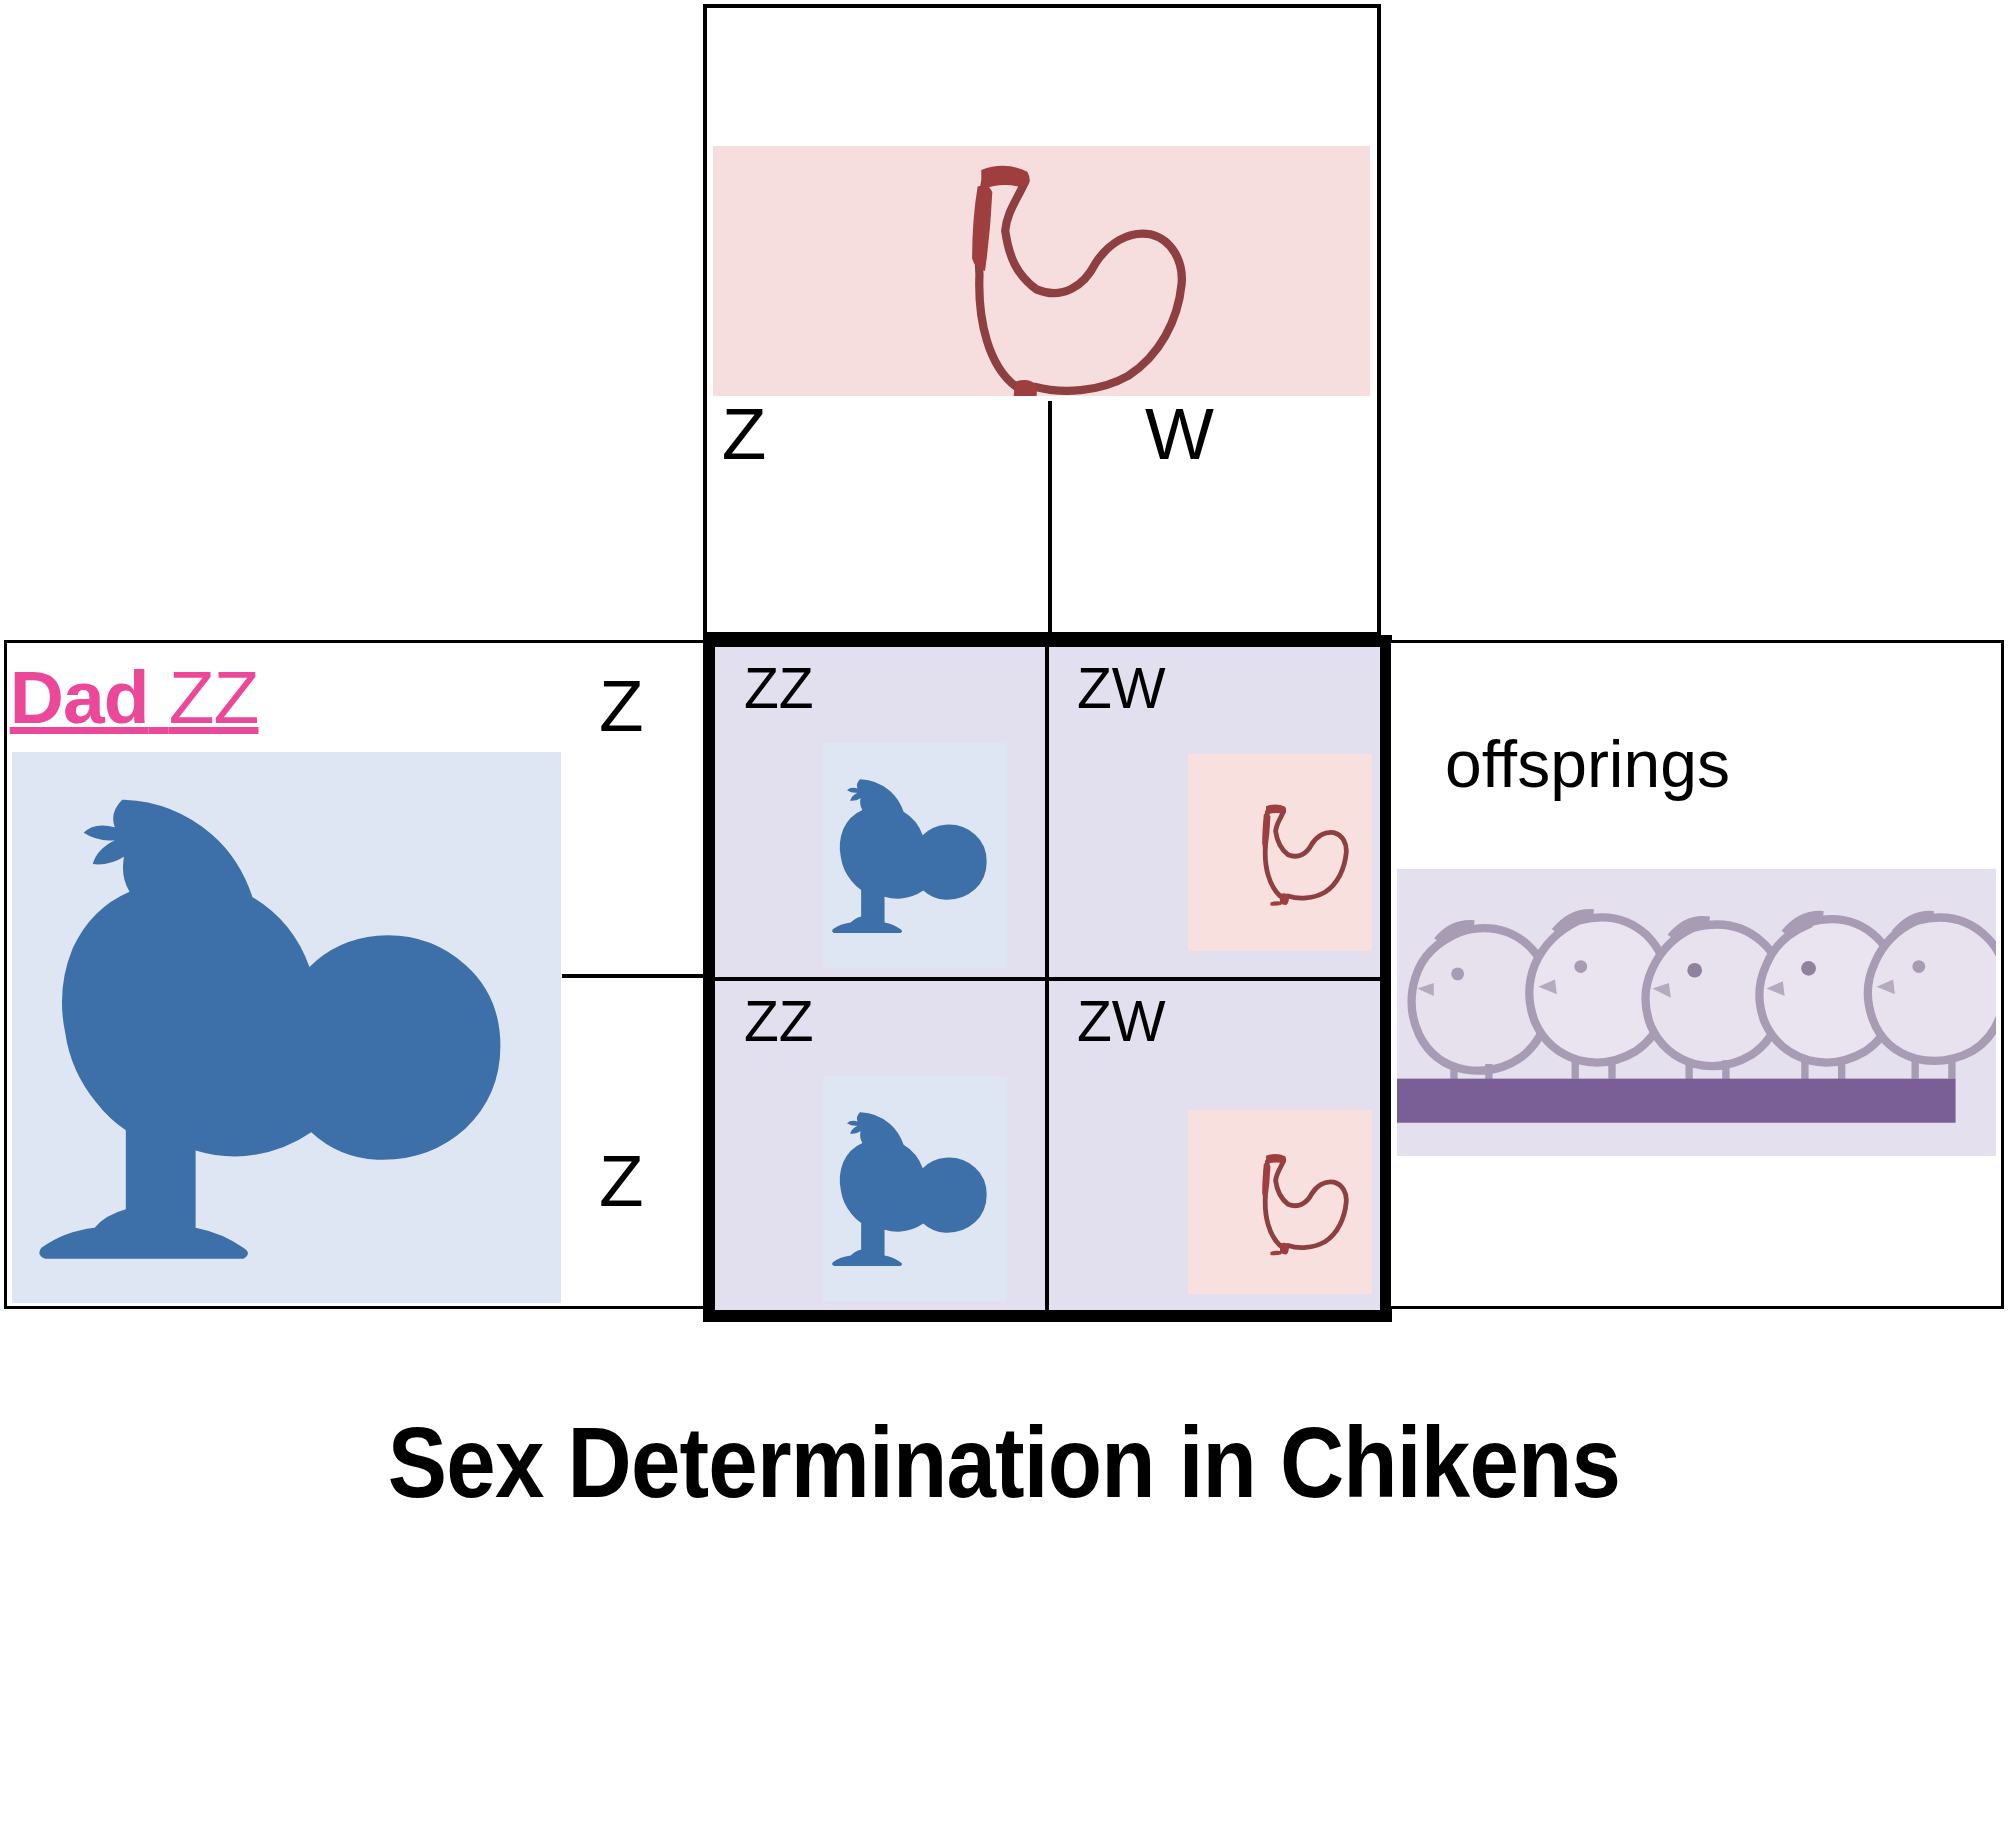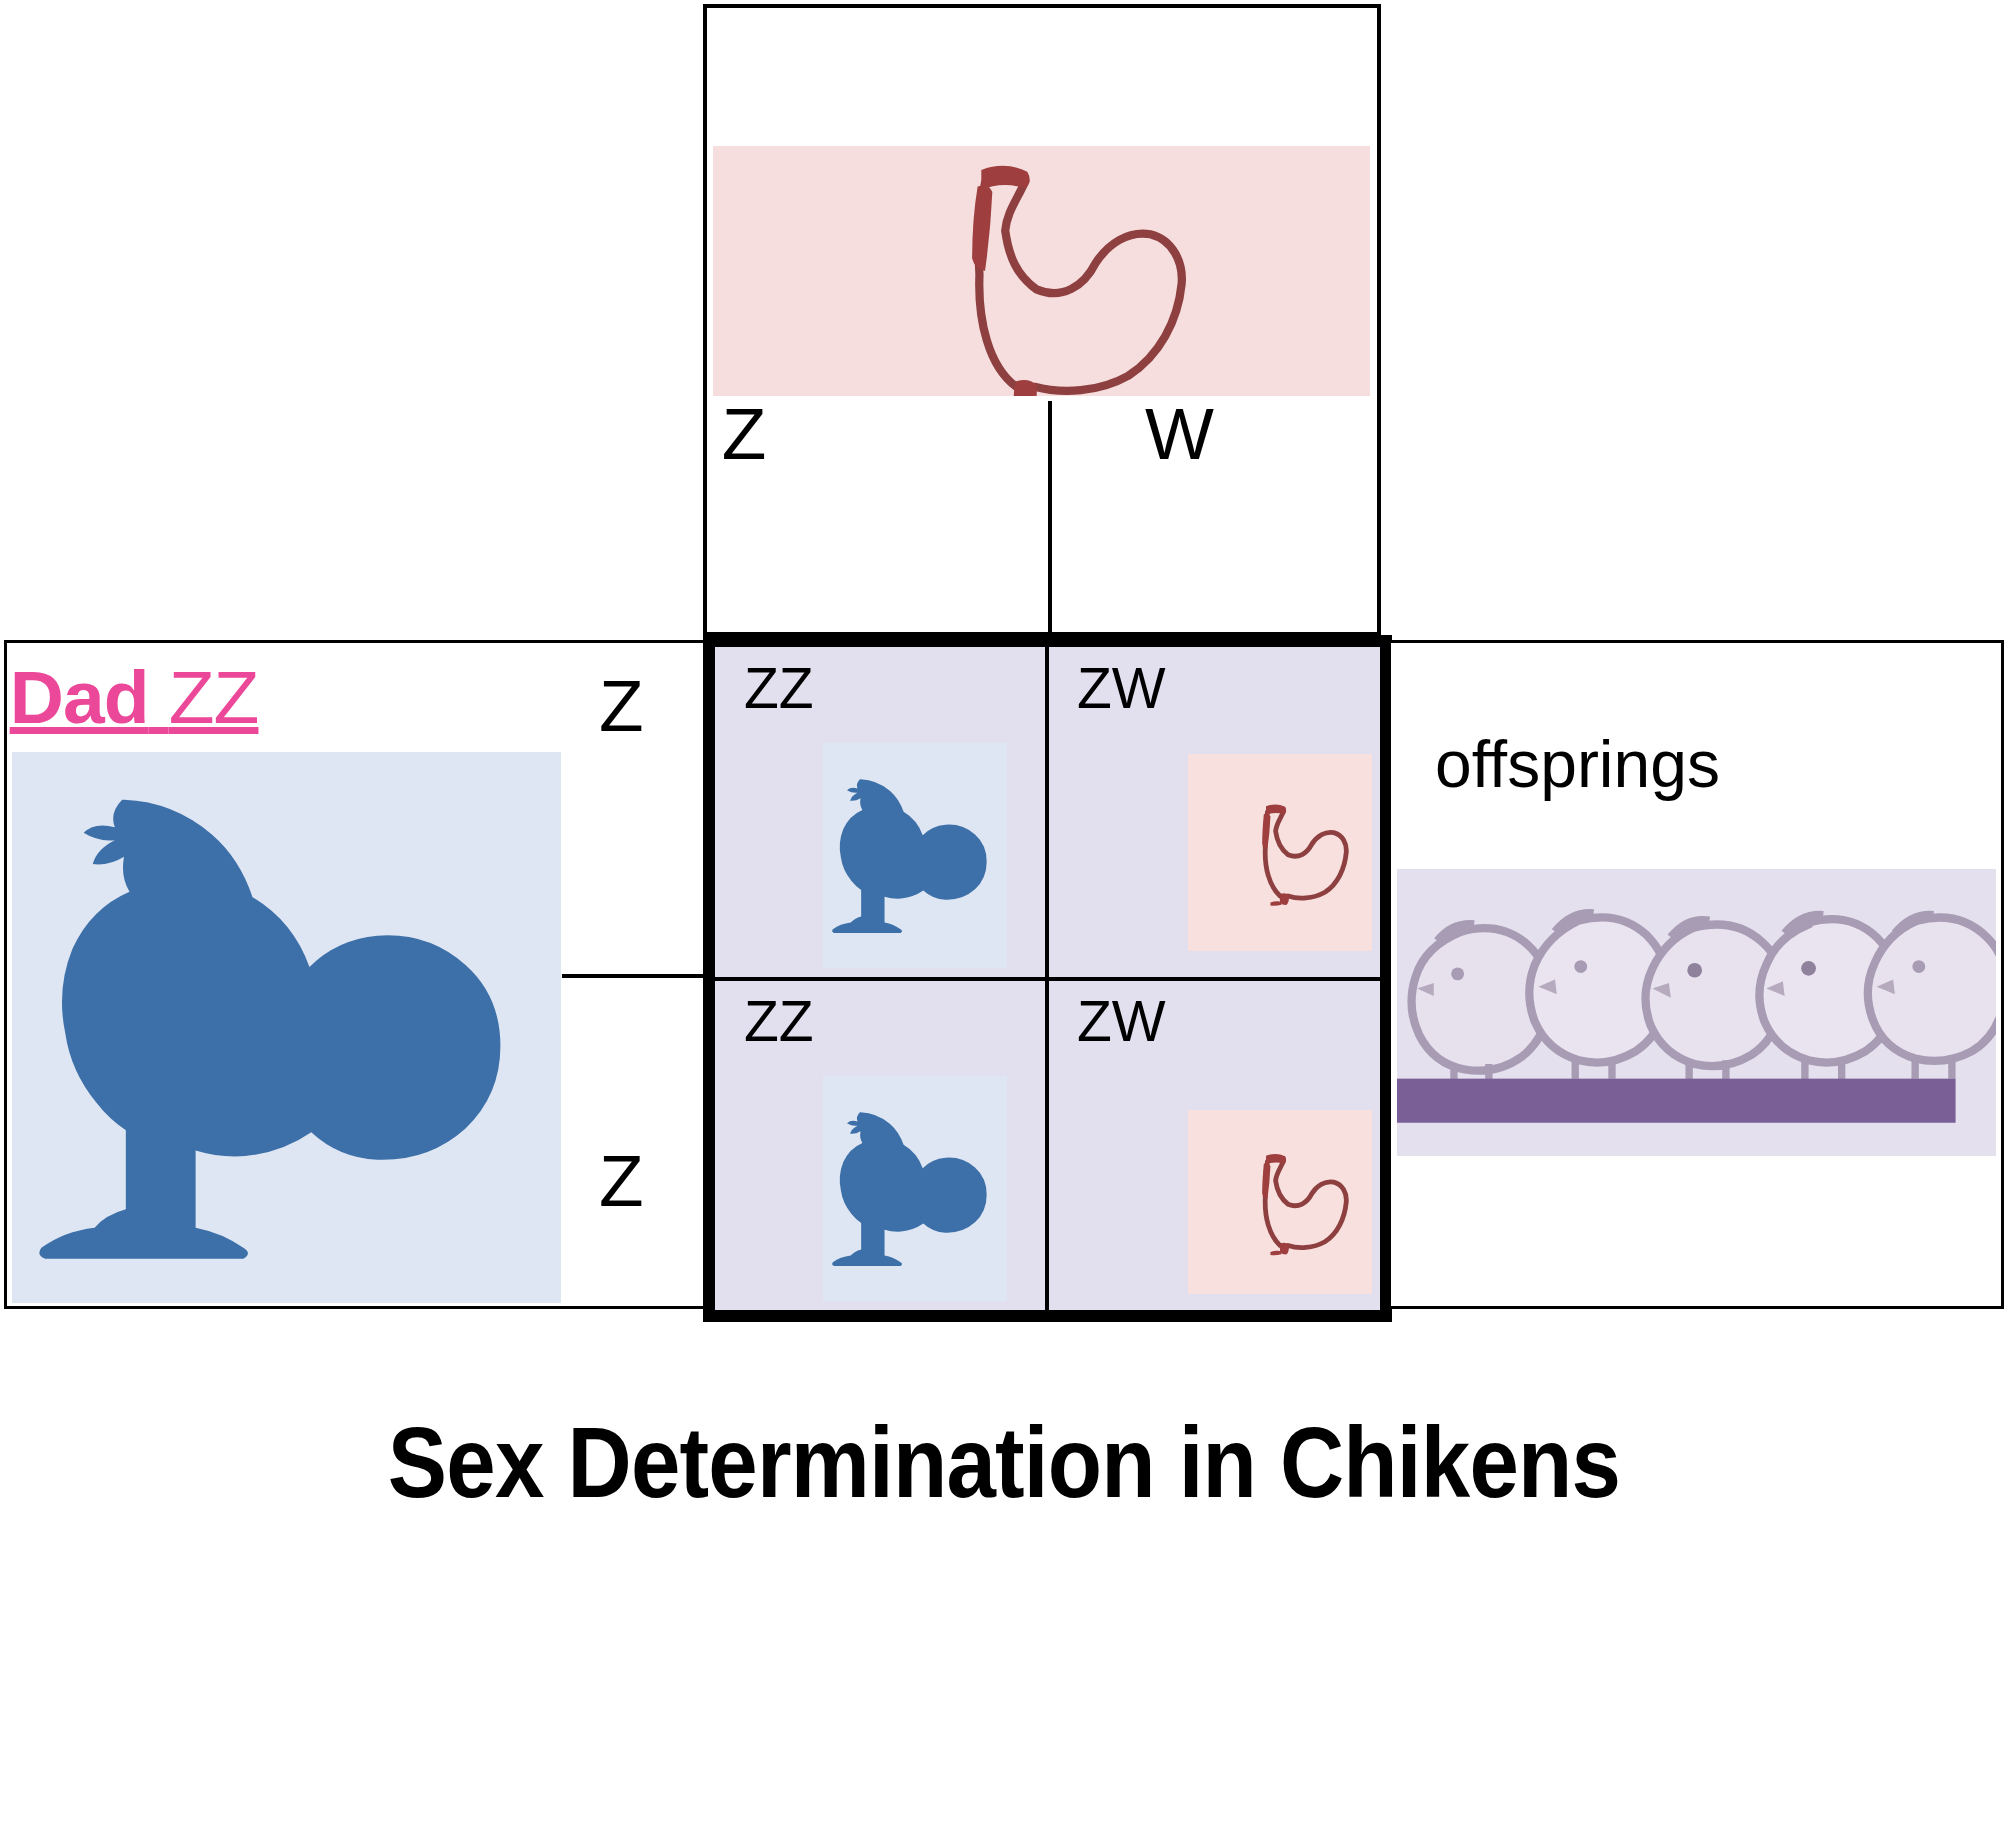--- a/index.html
+++ b/index.html
@@ -41,21 +41,21 @@
   #pc-11{left:333px;top:333px;width:332px;height:330px;}
   #p-vline{position:absolute;left:330px;top:0;width:3.7px;height:663px;background:#000;}
   #p-hline{position:absolute;left:0;top:330px;width:665px;height:3.7px;background:#000;}
 
   .mini-rooster{position:absolute;left:108px;top:96px;width:184px;height:225px;background:#dde6f2;overflow:hidden;}
   .mini-hen{position:absolute;left:140px;top:107px;width:184px;height:197px;background:#f7e0dd;overflow:hidden;}
   .mini-hen.low{top:130px;height:184px;}
 
   
   #off-box{left:1391px;top:640px;width:613px;height:669px;border:3.7px solid #000;border-left:0;background:#fff;}
-  #off-label{left:44px;top:88px;font-size:66px;line-height:66px;color:#000;}
+  #off-label{left:54px;top:88px;font-size:66px;line-height:66px;color:#000;}
   #off-photo{left:5.5px;top:226px;width:599px;height:287px;background:#e4e0ee;overflow:hidden;}
 
   
   #title{left:0;top:1405px;width:2008px;text-align:center;font-size:101px;font-weight:700;
          letter-spacing:-0.9px;color:#000;font-family:"Liberation Sans","DejaVu Sans",sans-serif;
          transform:scaleX(0.88);transform-origin:center center;}
 </style>
 </head>
 <body>
 

